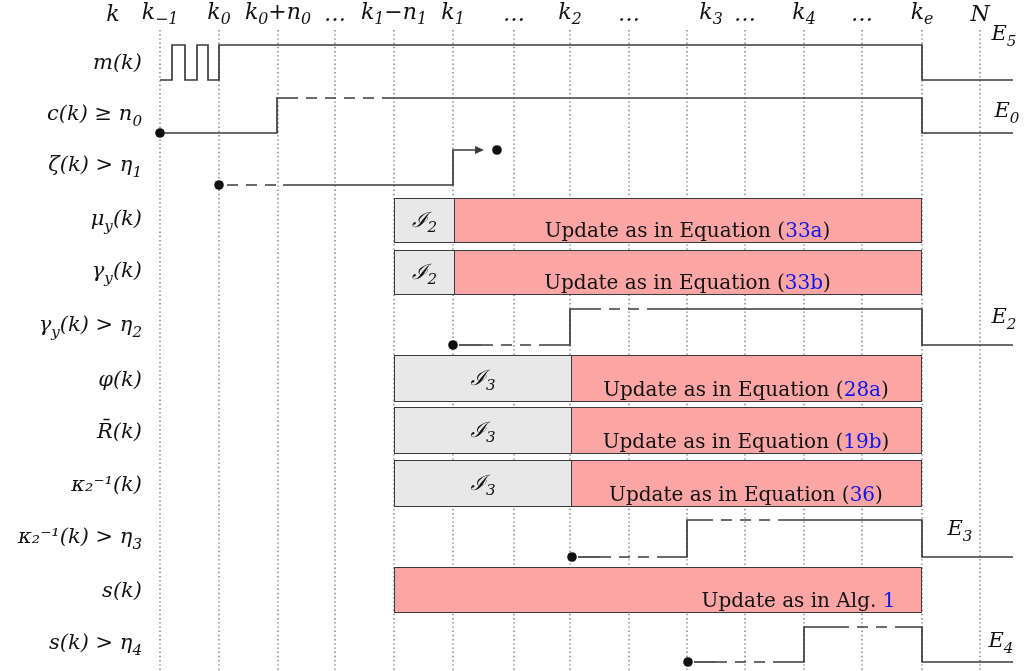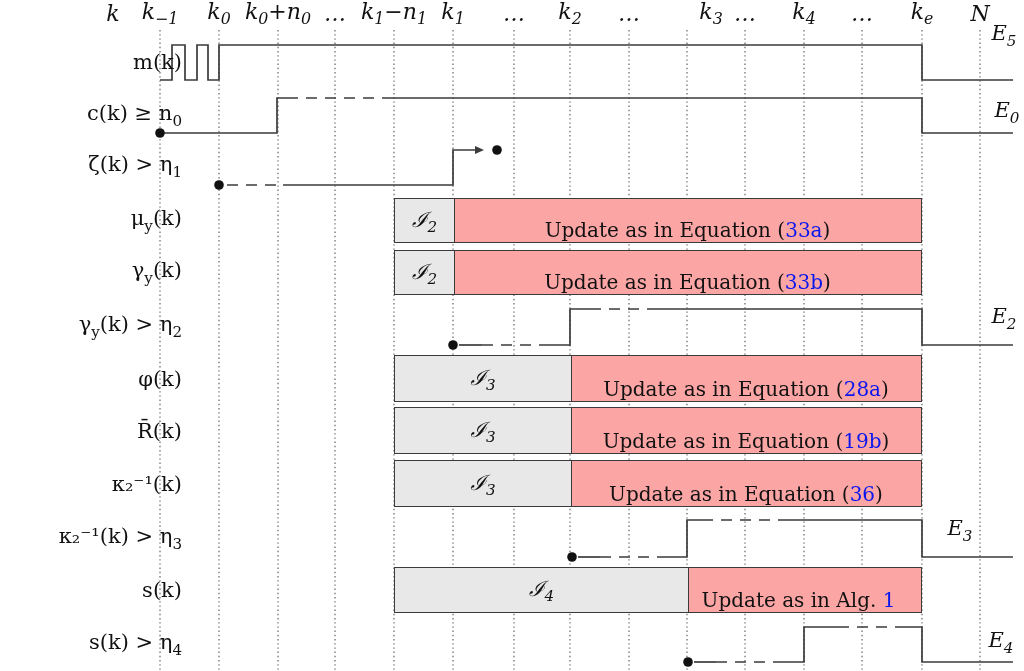--- a/index.html
+++ b/index.html
@@ -8,22 +8,22 @@
     overflow:hidden;
     font-family:"DejaVu Serif","Liberation Serif",serif; color:#111;
   }
   .canvas svg { position:absolute; left:0; top:0; }
   sub, sup { font-size:0.72em; }
   .hlbl {
     position:absolute; transform:translate(-50%,-50%);
     font-style:italic; font-size:22px; white-space:nowrap; line-height:1;
   }
   .rlbl {
-    position:absolute; right:842px; transform:translateY(-50%);
-    font-size:21px; white-space:nowrap; line-height:1;
+    position:absolute; right:882px; transform:translateY(-50%);
+    font-style:italic; font-size:21px; white-space:nowrap; line-height:1;
     text-align:left;
   }
   .elbl {
     position:absolute; transform:translate(-50%,-50%);
     font-style:italic; font-size:21px; white-space:nowrap; line-height:1;
   }
   .box {
     position:absolute; box-sizing:border-box;
     border:1.5px solid #3b3b3b; background:#fca5a5;
   }
@@ -146,20 +146,17 @@
       <div class="rlbl" style="top: 484px;">κ₂⁻¹(k)</div>
       <div class="box" style="left: 394px; top: 460px; width: 528px; height: 47px;">
         <div class="box-gray" style="width: 176px;">
           <span>ℐ<sub>3</sub></span>
         </div>
         <div class="box-white" style="left: 176px;"><span>Update as in Equation (</span><span class="eqref">36</span><span>)</span></div>
       </div>
       <div class="rlbl" style="top: 539px;">κ₂⁻¹(k) &gt; η<sub>3</sub></div>
       <div class="rlbl" style="top: 590px;">s(k)</div>
       <div class="box" style="left: 394px; top: 567px; width: 528px; height: 46px;">
-        <div class="box-gray" style="width: 293px;">
-          <span>ℐ<sub>4</sub></span>
-        </div>
         <div class="box-white" style="left: 281px;"><span>Update as in Alg. </span><span class="eqref">1</span><span></span></div>
       </div>
       <div class="rlbl" style="top: 645px;">s(k) &gt; η<sub>4</sub></div>
     </div>
 </div>
 
 </body></html>

